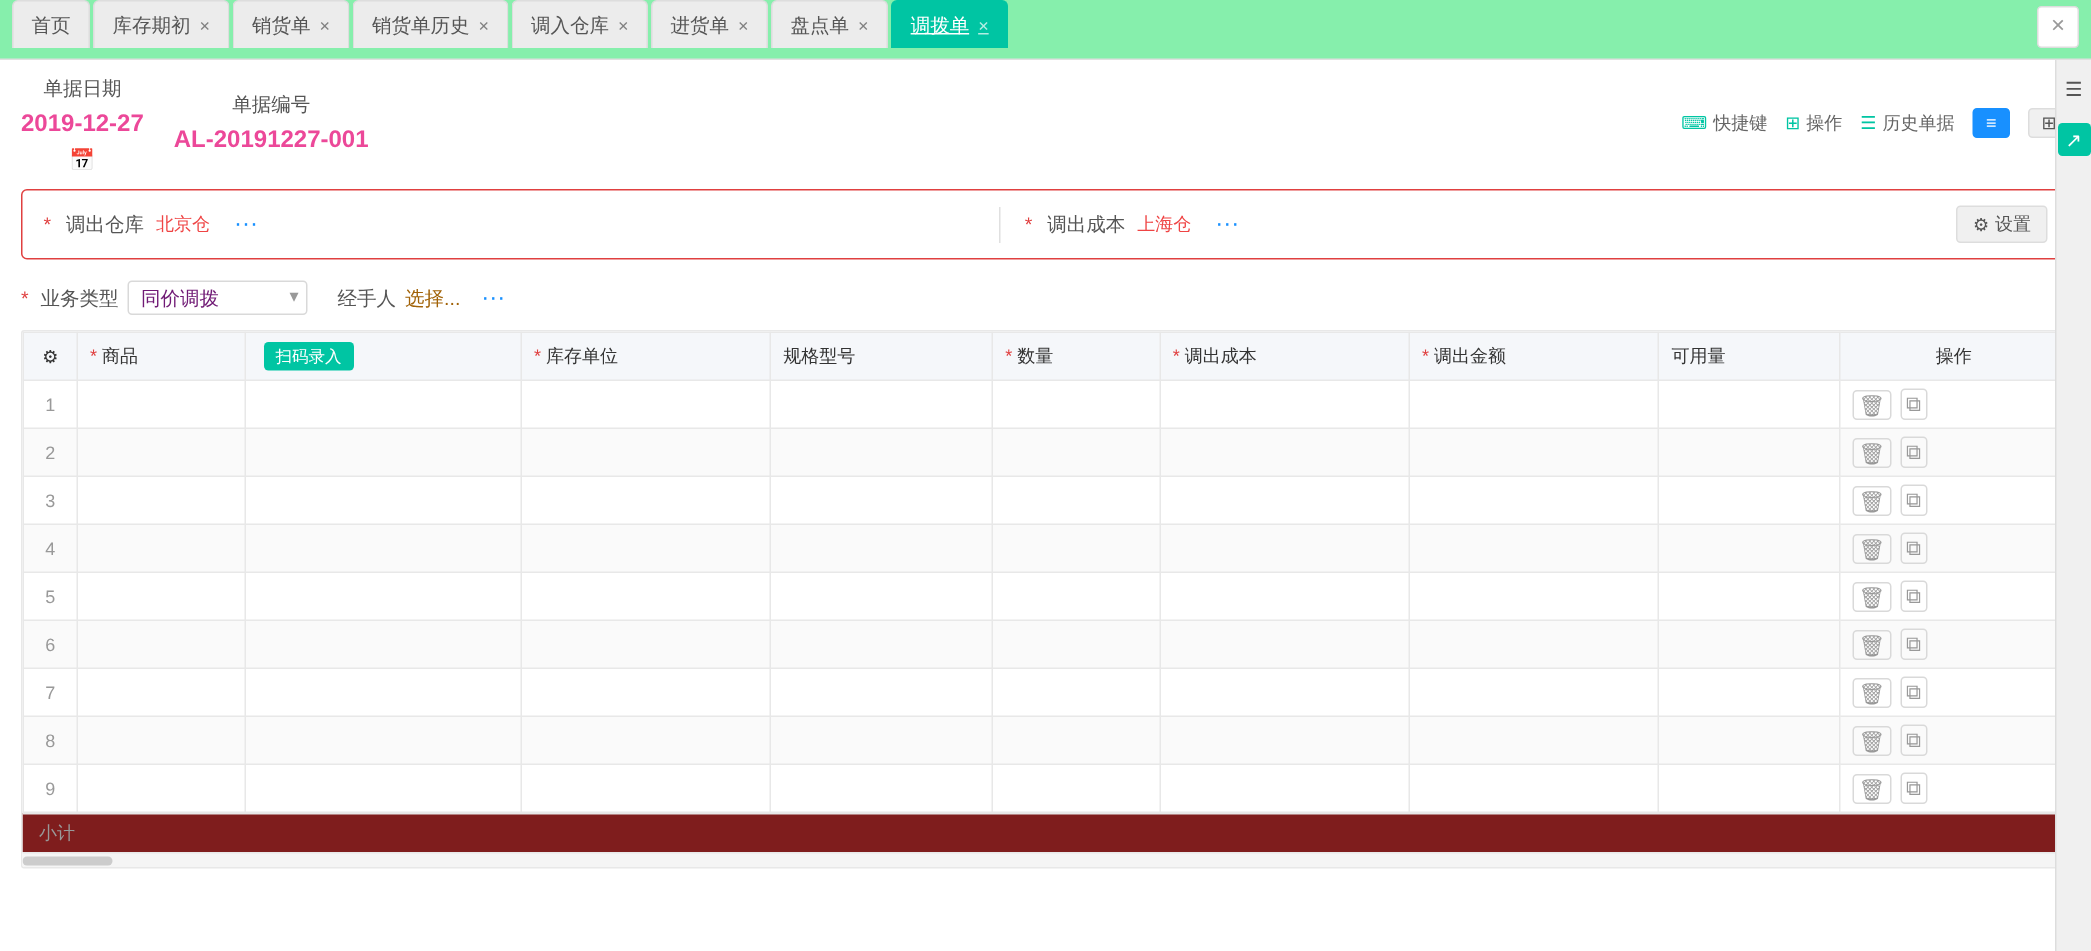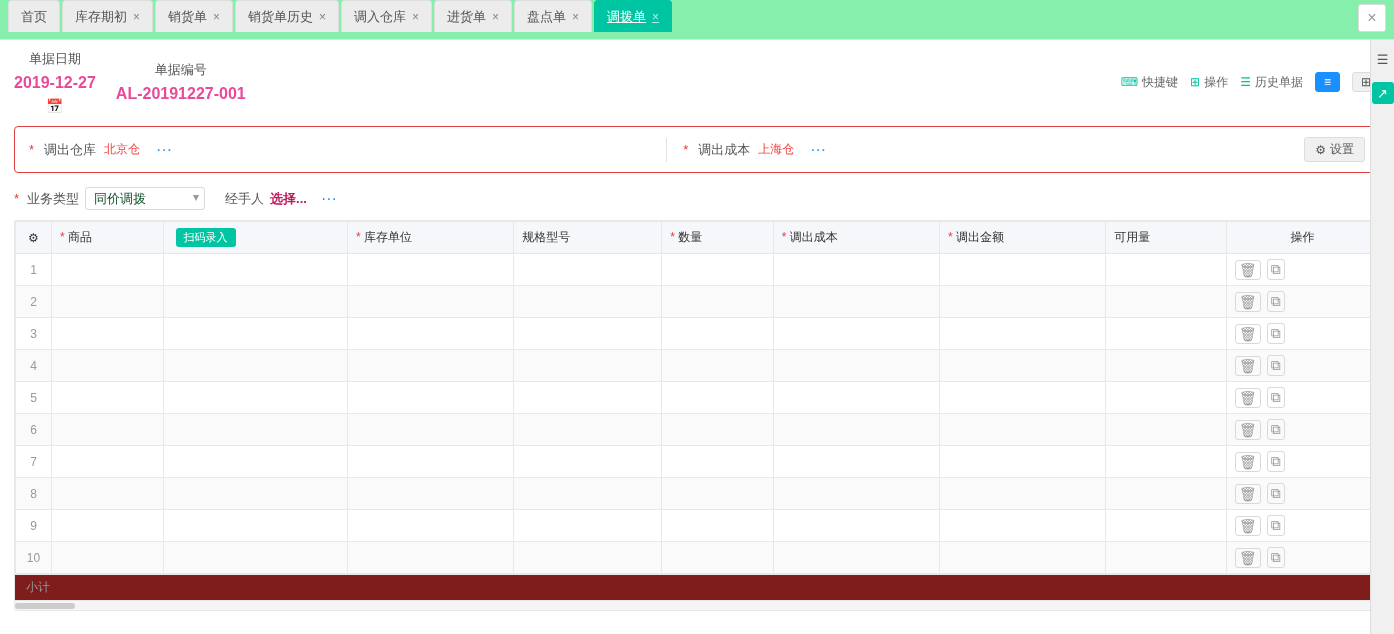--- a/index.html
+++ b/index.html
@@ -59,21 +59,21 @@
       padding: 3px 10px; font-size: 12px; cursor: pointer; color: #555;
       display: flex; align-items: center; gap: 4px;
     }
 
     
     .form-row { display: flex; align-items: center; margin-bottom: 10px; gap: 20px; }
     .form-field { display: flex; align-items: center; gap: 6px; }
     .form-label { color: #555; font-size: 13px; }
     .form-select {
       border: 1px solid #d9d9d9; border-radius: 3px; padding: 3px 24px 3px 8px;
-      font-size: 13px; color: #14532d; background: #fff; cursor: pointer;
+      font-size: 13px; color: #701a75; background: #fff; cursor: pointer;
       appearance: none; min-width: 120px; position: relative;
     }
     .select-wrap { position: relative; display: inline-block; }
     .select-wrap::after { content: '▾'; position: absolute; right: 6px; top: 3px; font-size: 12px; color: #999; pointer-events: none; }
     .form-input-plain { color: #555; font-size: 13px; cursor: pointer; }
 
     
     .table-wrap { border: 1px solid #e8e8e8; border-radius: 2px; overflow: hidden; }
     table { width: 100%; border-collapse: collapse; }
     thead tr { background: #f5f7fa; }
@@ -204,21 +204,21 @@
       <span class="required-star">*</span>
       <span class="form-label">业务类型</span>
       <div class="select-wrap">
         <select class="form-select">
           <option>同价调拨</option>
         </select>
       </div>
     </div>
     <div class="form-field">
       <span class="form-label">经手人</span>
-      <span class="form-input-plain" style="color:#be185d;font-weight:bold;">选择...</span>
+      <span class="form-input-plain" style="color:#a16207;">选择...</span>
       <span class="more-btn">···</span>
     </div>
   </div>
 
   <div class="table-wrap">
     <table>
       <thead>
         <tr>
           <th class="gear-col">⚙</th>
           <th>
@@ -396,37 +396,20 @@
             <td></td>
             <td></td>
             <td></td>
             <td>
               <div class="op-cell">
                 <span class="op-icon">🗑</span>
                 <span class="op-icon">⧉</span>
               </div>
             </td>
           </tr>
-        <tr class="">
-            <td class="row-num">10</td>
-            <td></td>
-            <td></td>
-            <td></td>
-            <td></td>
-            <td></td>
-            <td></td>
-            <td></td>
-            <td></td>
-            <td>
-              <div class="op-cell">
-                <span class="op-icon">🗑</span>
-                <span class="op-icon">⧉</span>
-              </div>
-            </td>
-          </tr>
       </tbody>
     </table>
 
     <div style="display:flex; align-items:center; padding:4px 8px; background:#7f1d1d; border-top:1px solid #e8e8e8; font-size:12px; font-weight:500;">
       <span style="min-width:30px; text-align:center; color:#999;">小计</span>
     </div>
 
     <div class="scrollbar-row">
       <div class="scrollbar-thumb"></div>
     </div>

